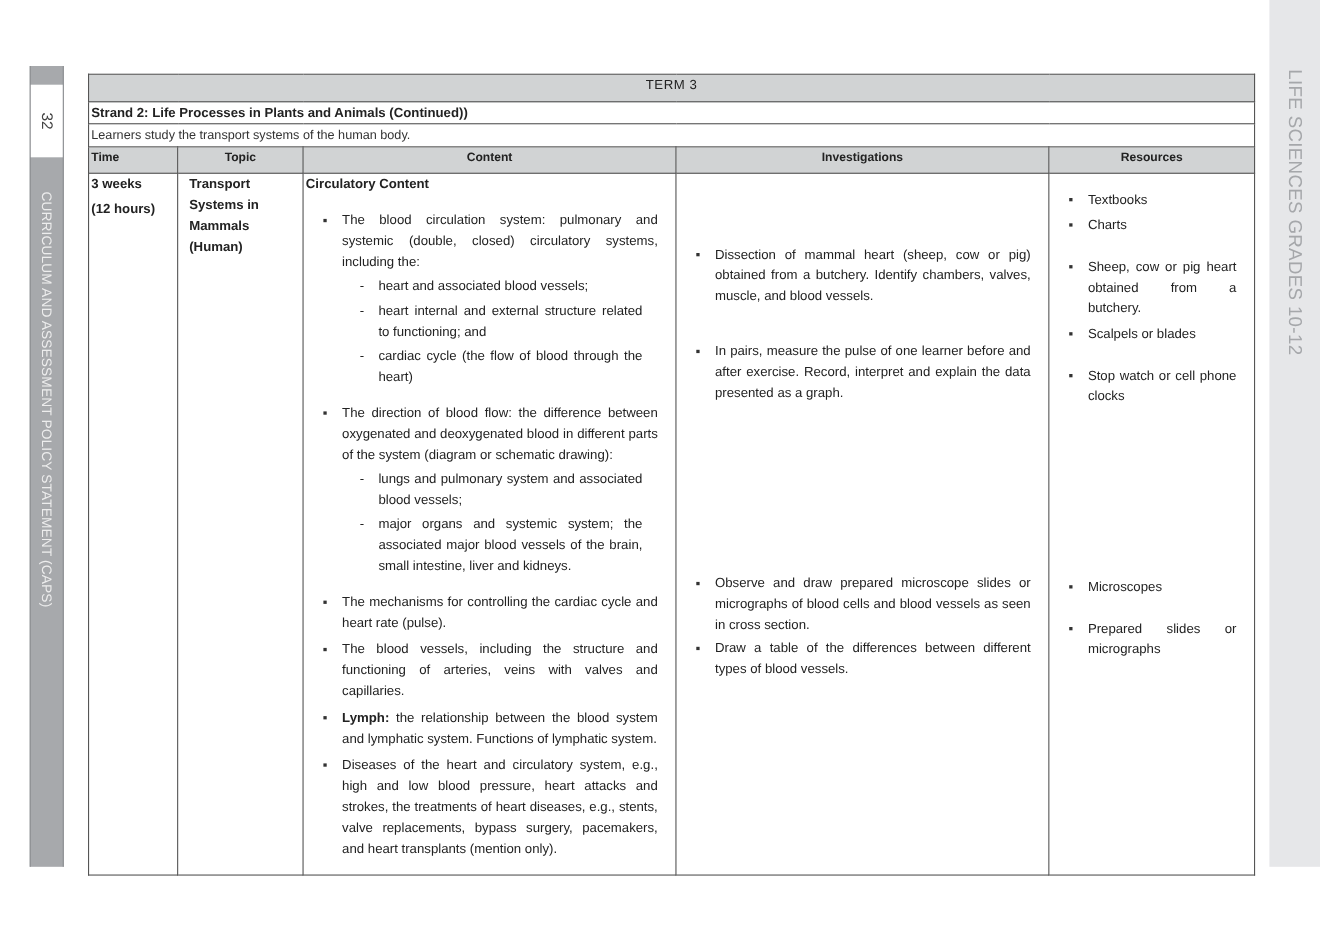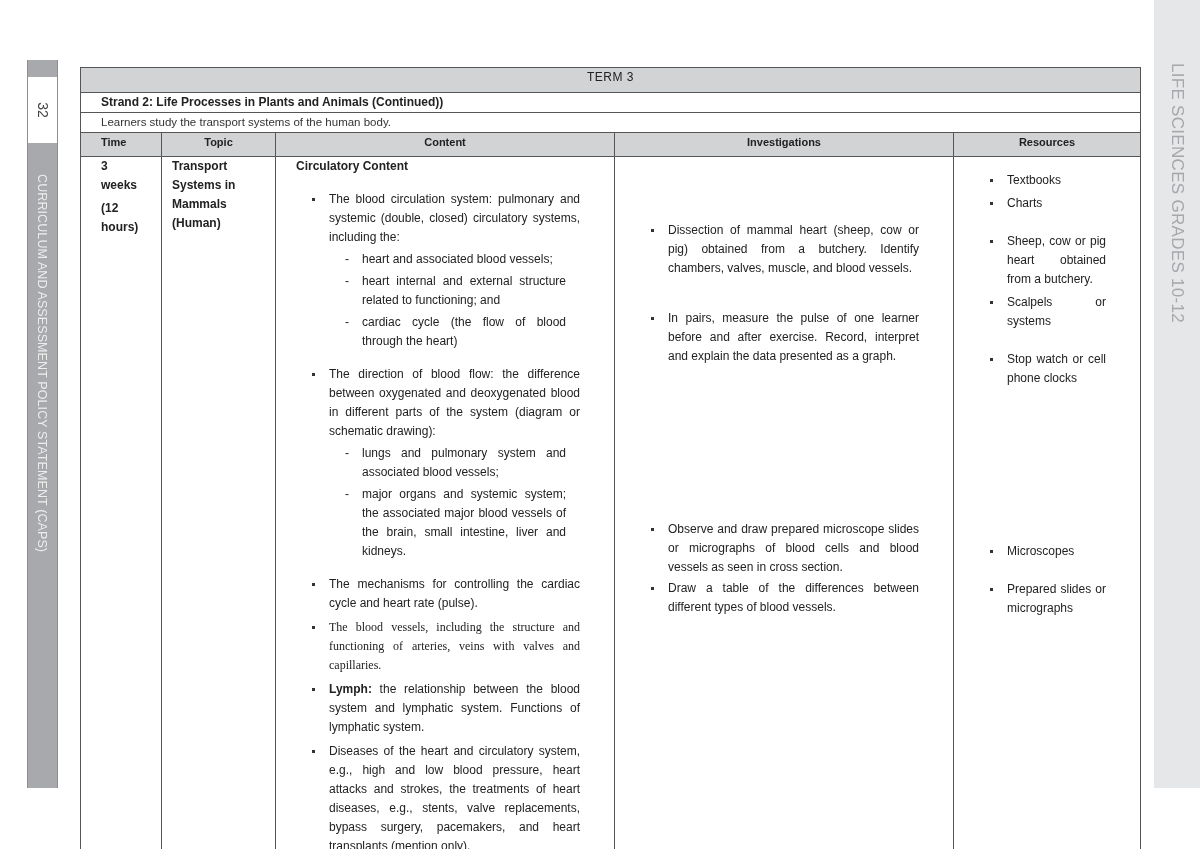--- a/index.html
+++ b/index.html
@@ -36,21 +36,21 @@
     transform-origin:0 0; transform:rotate(90deg) translateY(-50%);
     font-size:17px; color:#a5a7aa; white-space:nowrap; letter-spacing:0.3px;
   }
 
   table.main {
     position:absolute; left:80px; top:67px; width:1060px;
     border-collapse:collapse; table-layout:fixed;
     font-size:12px; line-height:19px;
   }
   table.main td, table.main th {
-    border:1px solid #555; vertical-align:top; padding:0 20px;
+    border:1px solid #555; vertical-align:top; padding:0 2px;
   }
   .term-row td {
     background:#d1d3d4; text-align:center; height:24px; vertical-align:middle;
     font-weight:normal; letter-spacing:0.5px; font-size:12px;
   }
   .strand-row td { border-bottom:none; padding-top:3px; }
   .strand-title { font-weight:bold; font-size:12px; }
   .desc-row td { border-top:none; padding-bottom:2px; }
   .desc-text { font-size:11.5px; color:#333; }
   .head-row th {
@@ -134,41 +134,41 @@
           </ul>
         </li>
         <li>
           <span>The direction of blood flow: the difference between oxygenated and deoxygenated blood in different parts of the system (diagram or schematic drawing):</span>
           <ul class="d">
             <li>lungs and pulmonary system and associated blood vessels;</li>
             <li>major organs and systemic system; the associated major blood vessels of the brain, small intestine, liver and kidneys.</li>
           </ul>
         </li>
         <li style="margin-bottom:5px;">The mechanisms for controlling the cardiac cycle and heart rate (pulse).</li>
-        <li style="margin-bottom:5px;font-family:Liberation Serif, serif;">The blood vessels, including the structure and functioning of arteries, veins with valves and capillaries.</li>
+        <li style="margin-bottom:5px;">The blood vessels, including the structure and functioning of arteries, veins with valves and capillaries.</li>
         <li style="margin-bottom:5px;">
           <span class="bold">Lymph:</span><span> the relationship between the blood system and lymphatic system. Functions of lymphatic system.</span>
         </li>
         <li>Diseases of the heart and circulatory system, e.g., high and low blood pressure, heart attacks and strokes, the treatments of heart diseases, e.g., stents, valve replacements, bypass surgery, pacemakers, and heart transplants (mention only).</li>
       </ul>
     </td>
     <td class="inv">
       <ul class="b">
         <li style="margin-top:64px;">Dissection of mammal heart (sheep, cow or pig) obtained from a butchery. Identify chambers, valves, muscle, and blood vessels.</li>
         <li style="margin-top:31px;">In pairs, measure the pulse of one learner before and after exercise. Record, interpret and explain the data presented as a graph.</li>
         <li style="margin-top:154px;">Observe and draw prepared microscope slides or micrographs of blood cells and blood vessels as seen in cross section.</li>
         <li>Draw a table of the differences between different types of blood vessels.</li>
       </ul>
     </td>
     <td class="res">
       <ul class="b">
         <li style="margin-bottom:4px;">Textbooks</li>
         <li>Charts</li>
         <li style="margin-top:19px;margin-bottom:4px;">Sheep, cow or pig heart obtained from a butchery.</li>
-        <li>Scalpels or systems</li>
+        <li>Scalpels or blades</li>
         <li style="margin-top:19px;">Stop watch or cell phone clocks</li>
         <li style="margin-top:154px;">Microscopes</li>
         <li style="margin-top:19px;">Prepared slides or micrographs</li>
       </ul>
     </td>
   </tr>
 </tbody>
   </table>
 
 </body></html>

